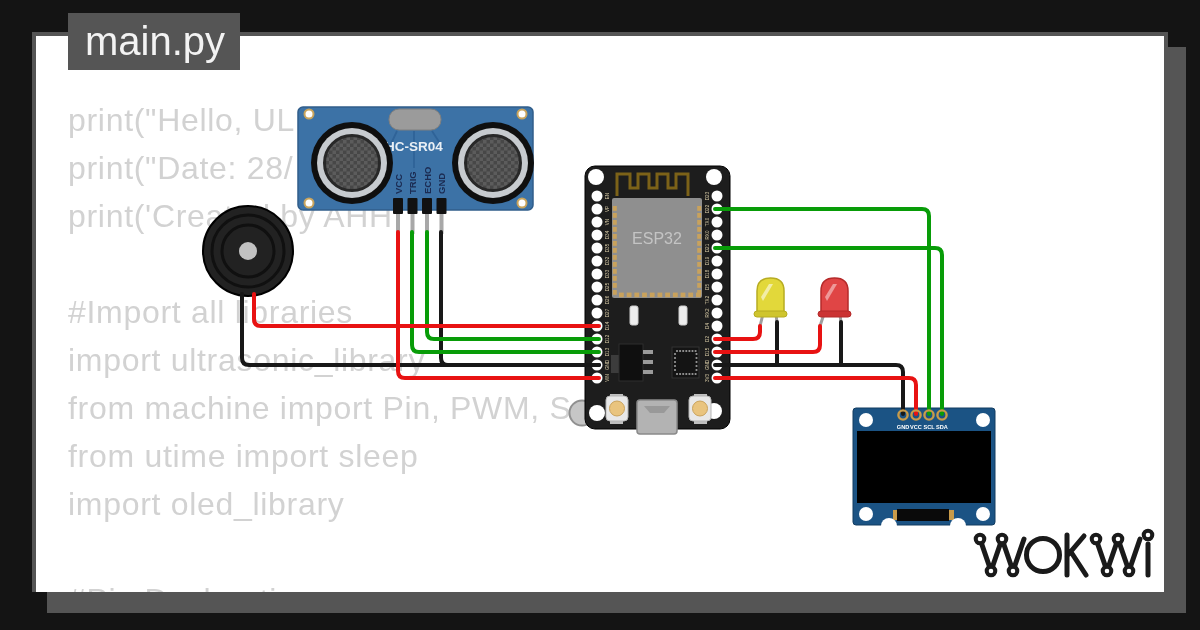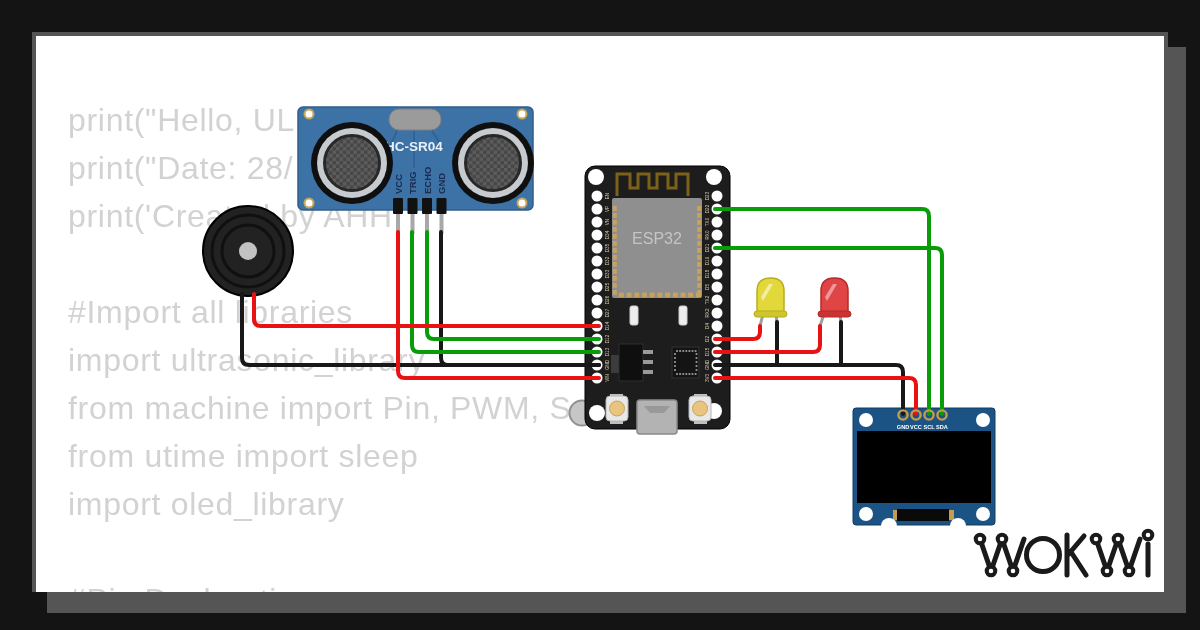--- a/index.html
+++ b/index.html
@@ -321,17 +321,20 @@
 
     <defs>
       <pattern id="mesh" patternUnits="userSpaceOnUse" width="7" height="7">
         <rect width="7" height="7" fill="#474747"></rect>
         <rect width="3.5" height="3.5" fill="#5c5c5c"></rect>
         <rect x="3.5" y="3.5" width="3.5" height="3.5" fill="#5c5c5c"></rect>
       </pattern>
     </defs>
   </svg>
 
+  <div class="tab" style="background: rgb(85, 85, 85);">
+    <span>main.py</span>
+  </div>
 
   <div class="cover" id="cov-shadow-right" style="background: rgb(85, 85, 85);"></div>
   <div class="cover" id="cov-shadow-bottom" style="background: rgb(85, 85, 85);"></div>
   <div class="cover" id="cov-black-bottom" style="background: rgb(20, 20, 20);"></div>
 </div>
 
 </body></html>

